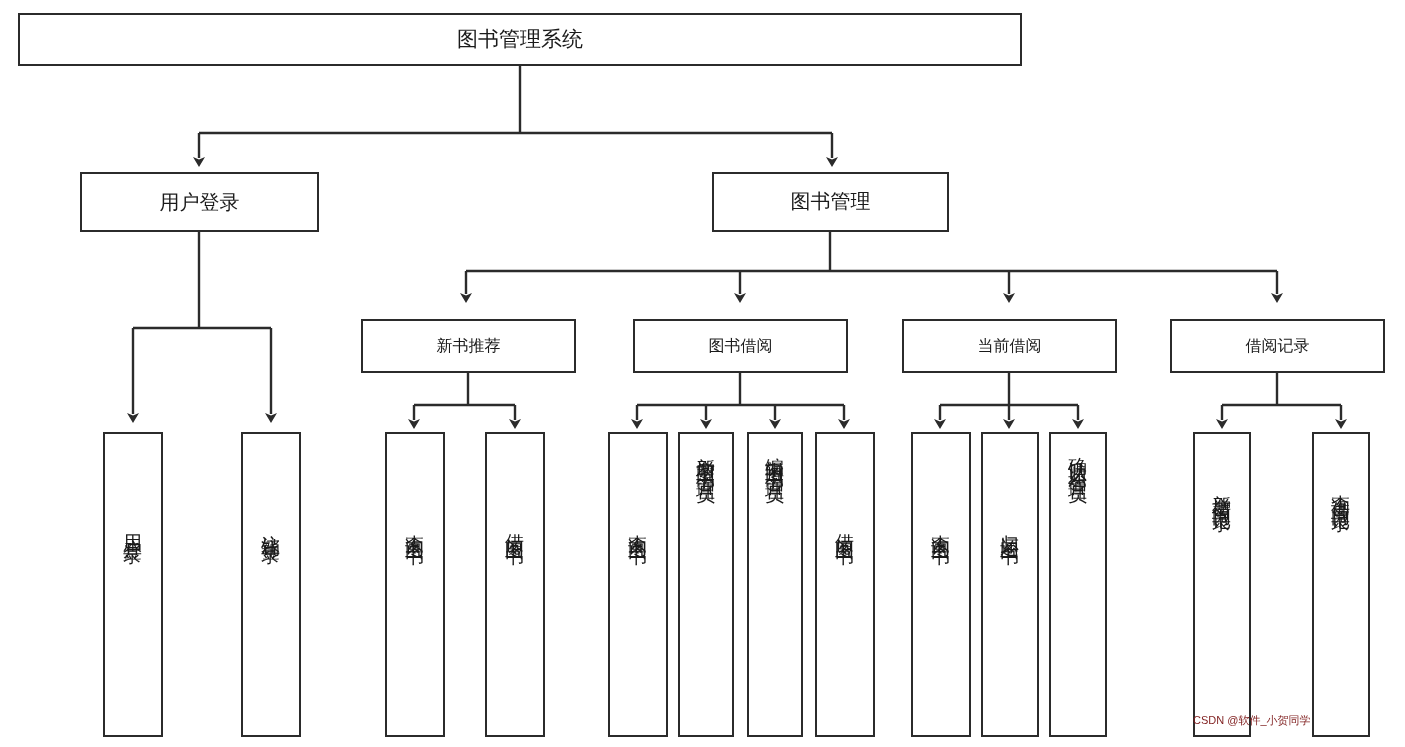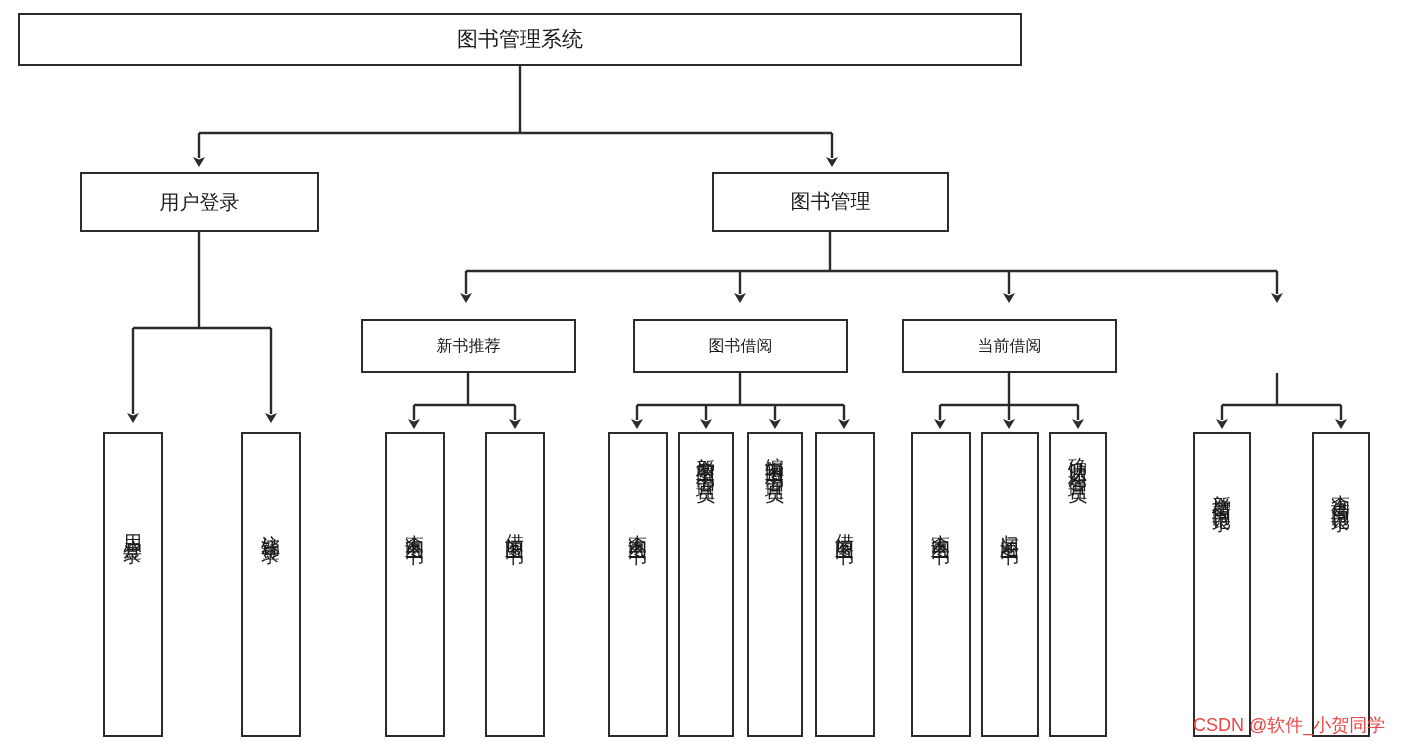--- a/index.html
+++ b/index.html
@@ -57,22 +57,22 @@
     text-orientation: upright;
     font-size: 19px;
     letter-spacing: 4px;
     line-height: 1;
     white-space: nowrap;
     display: block;
   }
 
   .watermark {
     position: absolute;
-    color: #ef4444;
-    font-size: 18px;
+    color: #7f1d1d;
+    font-size: 11px;
     white-space: nowrap;
     z-index: 3;
     font-family: "Liberation Sans", "DejaVu Sans", sans-serif;
   }
 </style>
 </head>
 <body>
 
 <div id="canvas">
 
@@ -144,20 +144,23 @@
   </div>
 
   <div class="node lvl3" style="left:902px; top:319px; width:215px; height:54px;">
     <span class="label">当前借阅</span>
   </div>
 
   <div class="node lvl3" style="left:633px; top:319px; width:215px; height:54px;">
     <span class="label">图书借阅</span>
   </div>
 
+  <div class="node lvl3" style="left:1170px; top:319px; width:215px; height:54px;">
+    <span class="label">借阅记录</span>
+  </div>
 
   <div class="node leaf" style="left:103px; top:432px; width:60px; height:305px; padding-top:85px;">
     <span class="vlabel">用户登录</span>
   </div>
 
   <div class="node leaf" style="left:241px; top:432px; width:60px; height:305px; padding-top:85px;">
     <span class="vlabel">注销登录</span>
   </div>
 
   <div class="node leaf" style="left:385px; top:432px; width:60px; height:305px; padding-top:85px;">

